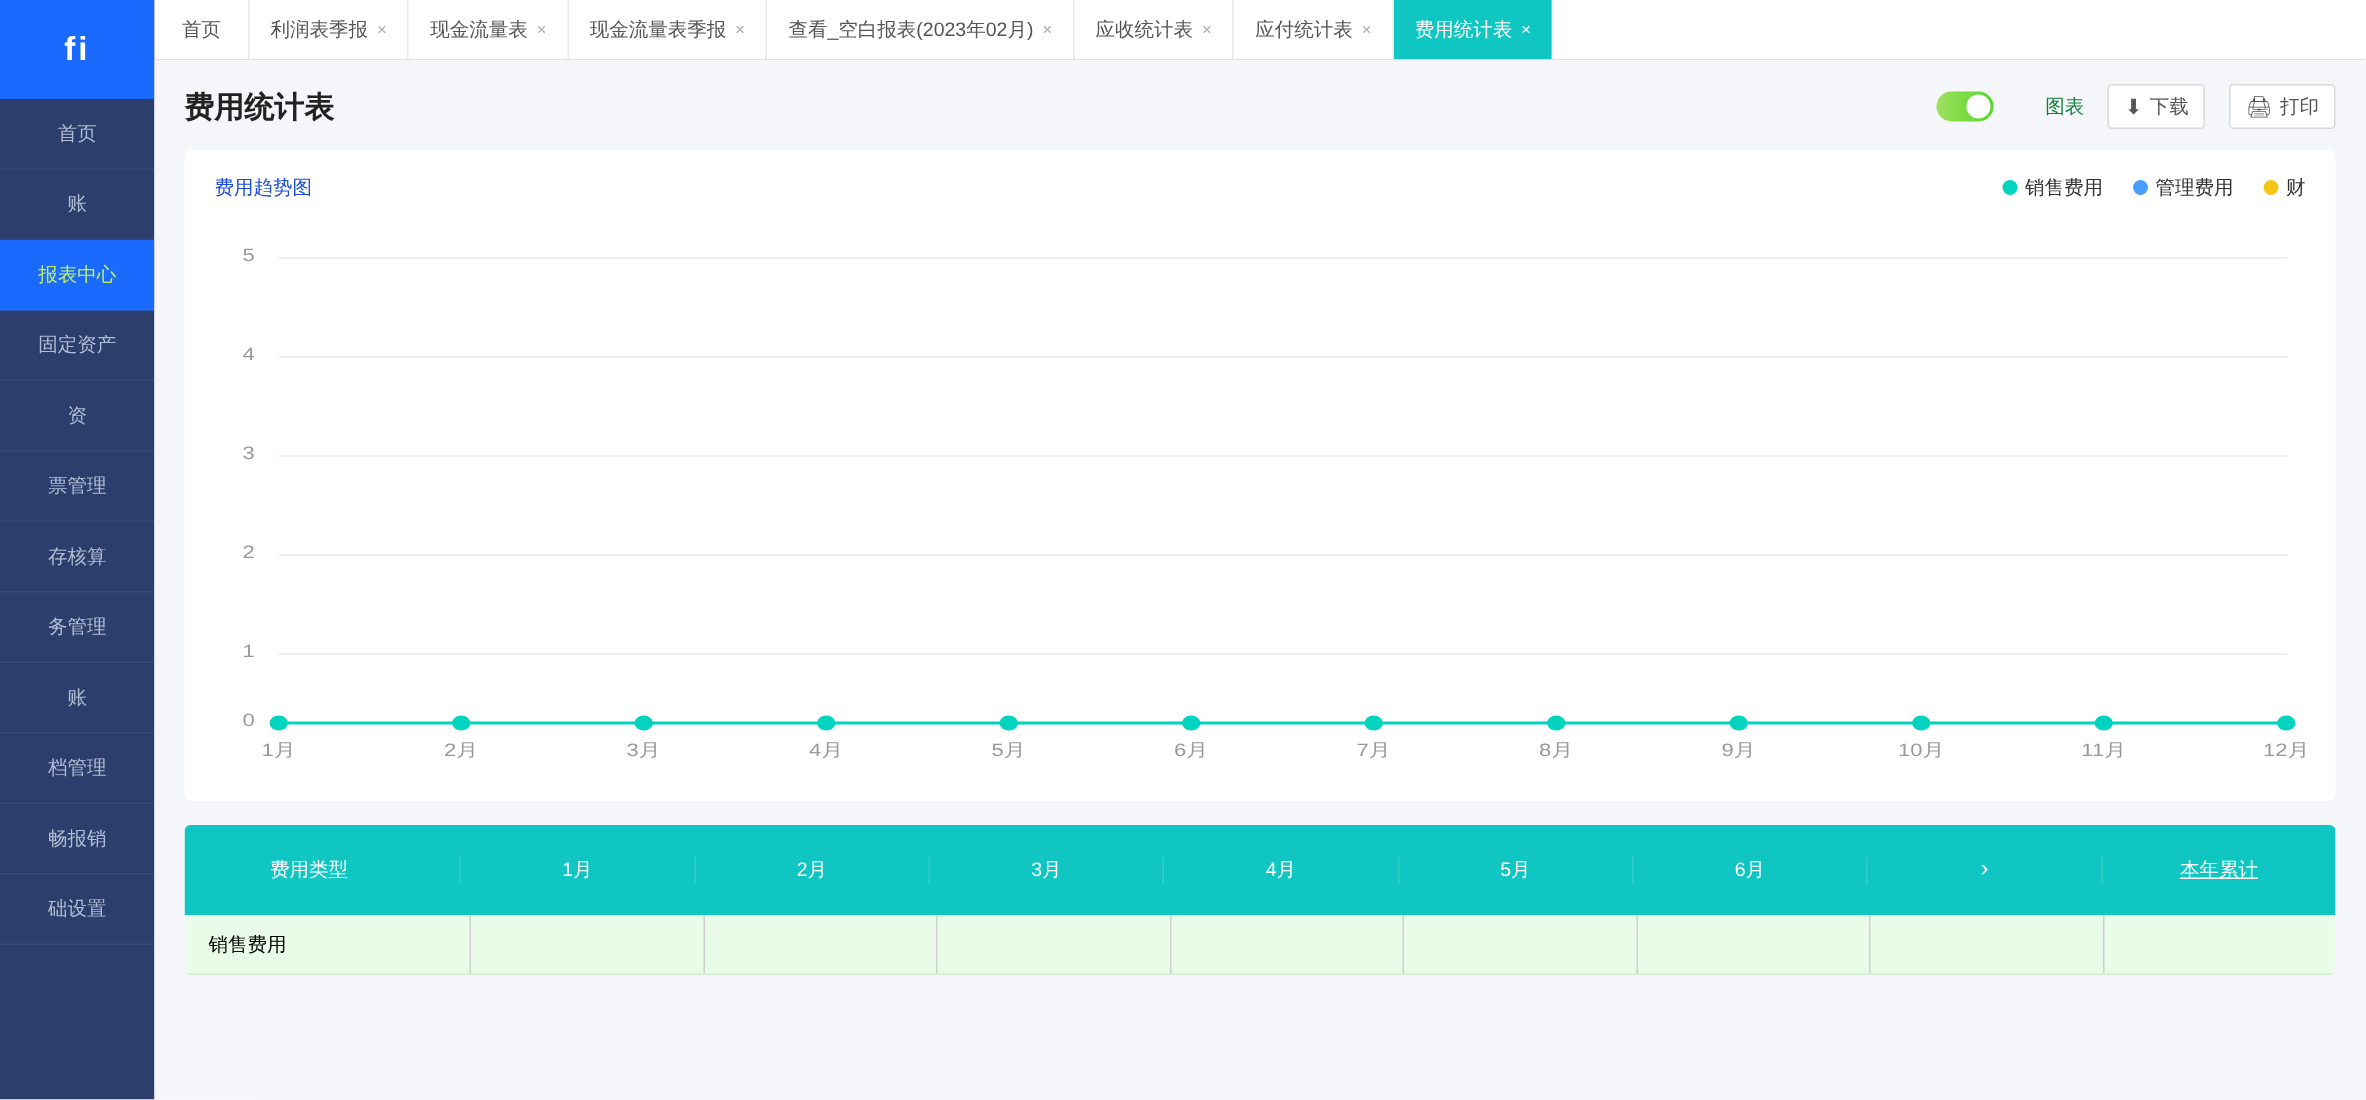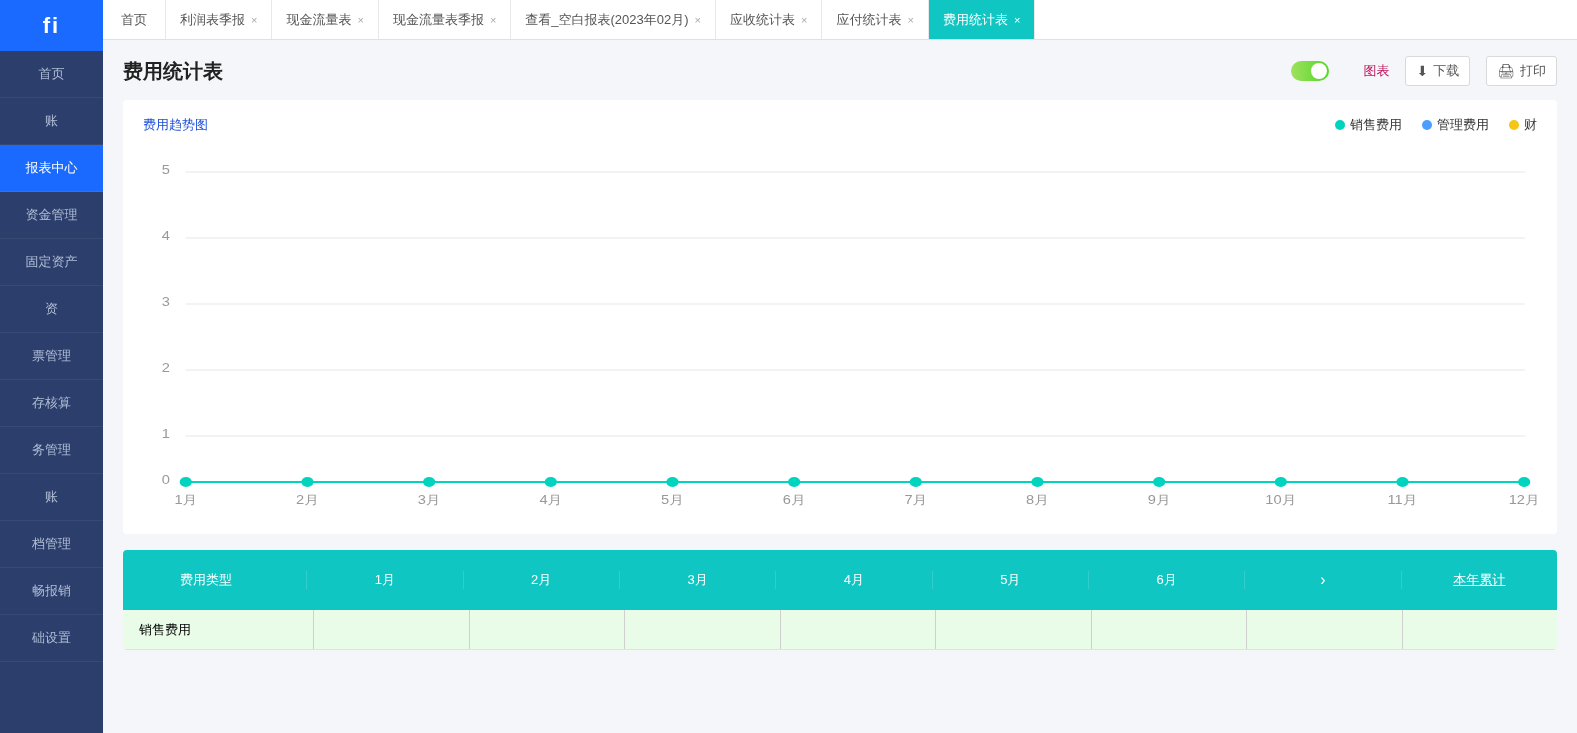--- a/index.html
+++ b/index.html
@@ -9,39 +9,39 @@
     .sidebar {
       width: 103px;
       background: #2c3e6b;
       color: #fff;
       flex-shrink: 0;
       display: flex;
       flex-direction: column;
       overflow: hidden;
     }
     .sidebar-logo {
-      height: 51px;
+      height: 66px;
       background: #1a6aff;
       display: flex;
       align-items: center;
       justify-content: center;
       font-size: 22px;
       font-weight: bold;
       color: #fff;
       letter-spacing: 2px;
     }
     .sidebar-item {
       padding: 14px 0;
       text-align: center;
       font-size: 13px;
       color: #b0bdd6;
       cursor: pointer;
       border-bottom: 1px solid rgba(255,255,255,0.06);
     }
-    .sidebar-item.active { background: #1a6aff; color: #ffffff; }
+    .sidebar-item.active { background: #1a6aff; color: #bef264; }
 
     
     .main {
       flex: 1;
       display: flex;
       flex-direction: column;
       overflow: hidden;
       background: #f5f6fa;
     }
 
@@ -119,21 +119,21 @@
     }
     .toggle-knob {
       width: 16px;
       height: 16px;
       background: #fff;
       border-radius: 50%;
       position: absolute;
       right: 2px;
       top: 2px;
     }
-    .toggle-label { font-size: 13px; color: #be185d; padding-left: 28px; }
+    .toggle-label { font-size: 13px; color: #15803d; padding-left: 28px; }
     .action-btn {
       display: flex;
       align-items: center;
       gap: 5px;
       padding: 5px 10px;
       font-size: 13px;
       color: #555;
       cursor: pointer;
       border: 1px solid #d9d9d9;
       border-radius: 3px;
@@ -233,21 +233,20 @@
     }
   </style>
 </head>
 <body>
 
 <div class="sidebar">
   <div class="sidebar-logo">fi</div>
   <div class="sidebar-item">首页</div>
   <div class="sidebar-item">账</div>
   <div class="sidebar-item active">报表中心</div>
-  <div class="sidebar-item">资金管理</div>
   <div class="sidebar-item">固定资产</div>
   <div class="sidebar-item">资</div>
   <div class="sidebar-item">票管理</div>
   <div class="sidebar-item">存核算</div>
   <div class="sidebar-item">务管理</div>
   <div class="sidebar-item">账</div>
   <div class="sidebar-item">档管理</div>
   <div class="sidebar-item">畅报销</div>
   <div class="sidebar-item">础设置</div>
 </div>

